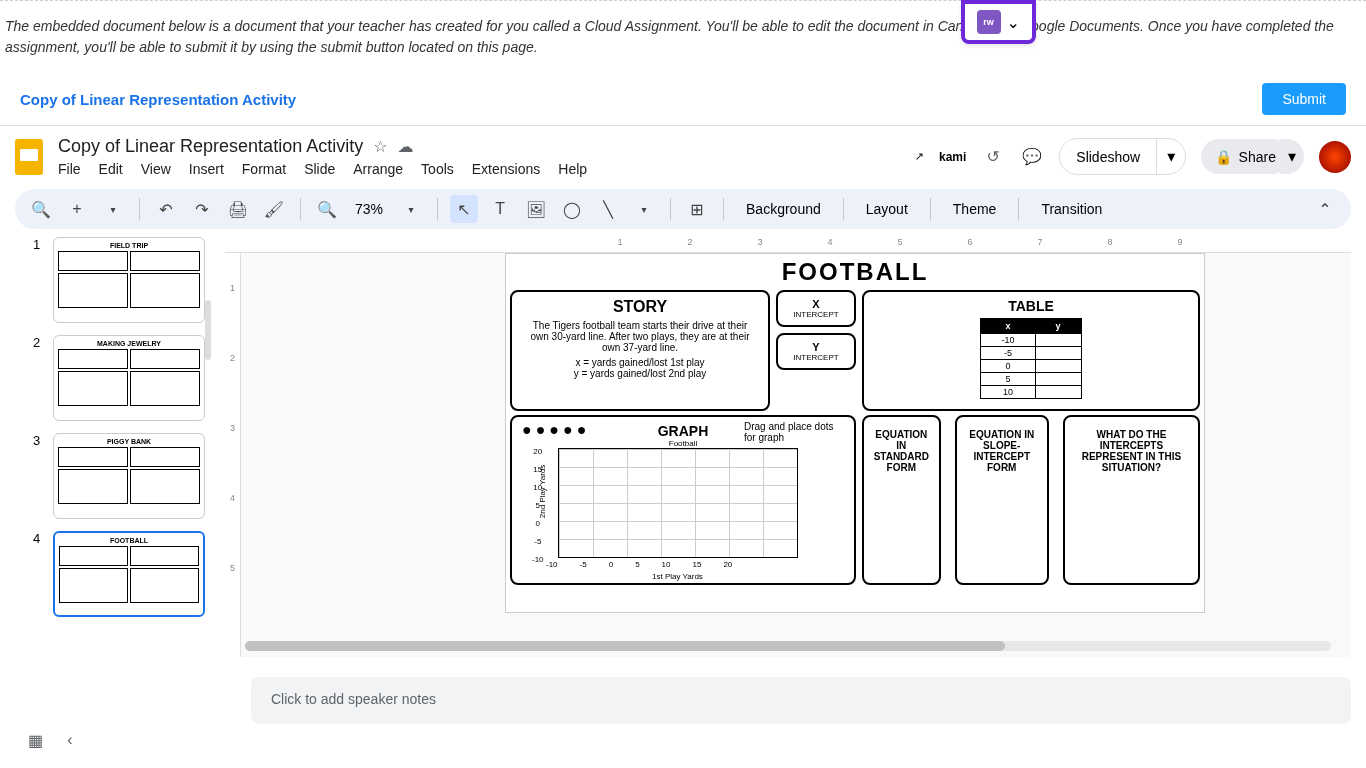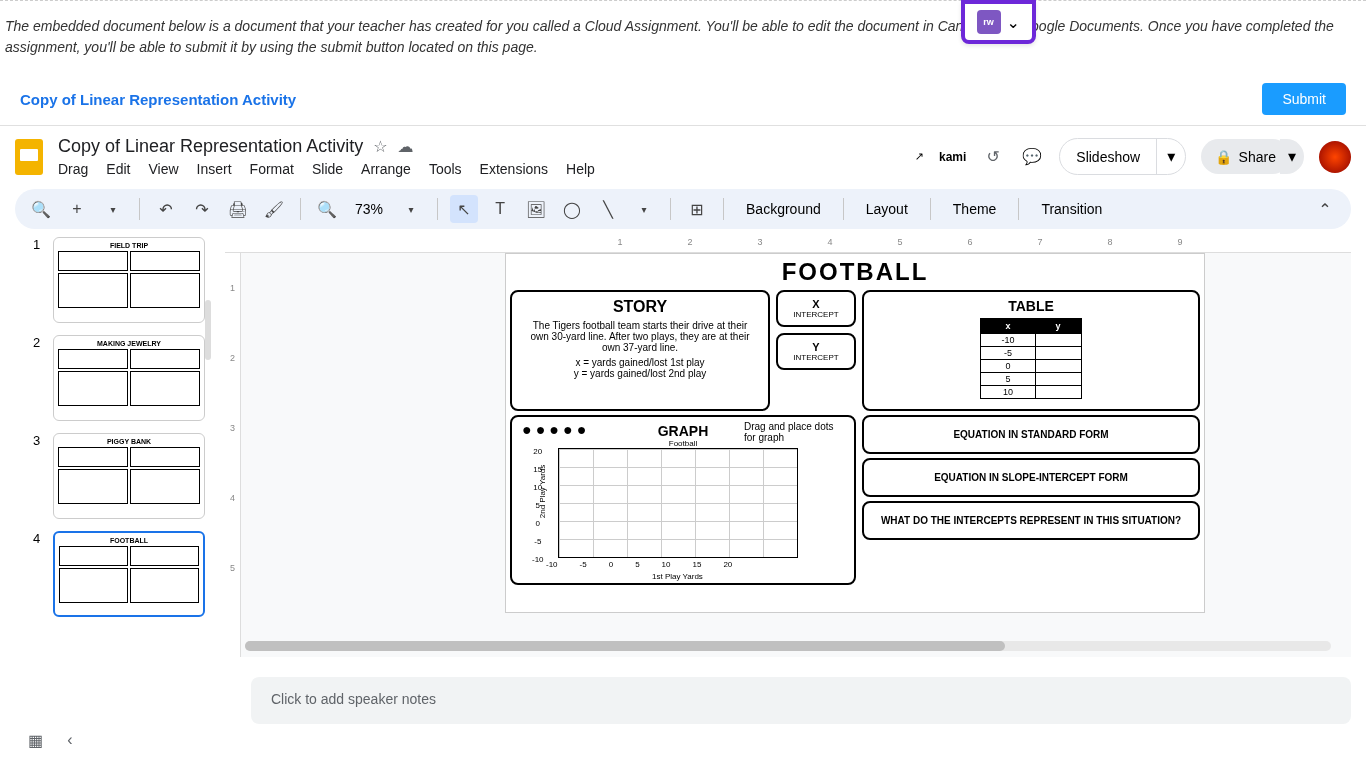--- a/index.html
+++ b/index.html
@@ -71,21 +71,21 @@
 .data-table td { border: 1px solid #000; padding: 1px 20px; }
 .graph-panel { width: 346px; height: 170px; position: relative; }
 .graph-panel h3 { font-size: 14px; }
 .graph-grid { border: 1px solid #000; width: 240px; height: 110px; margin-left: 40px; background: repeating-linear-gradient(to right, #ccc 0 1px, transparent 1px 34px), repeating-linear-gradient(to bottom, #ccc 0 1px, transparent 1px 18px); position: relative; }
 .y-labels { position: absolute; left: 20px; top: 30px; font-size: 8px; display: flex; flex-direction: column; gap: 9px; }
 .x-labels { position: absolute; bottom: 14px; left: 34px; font-size: 8px; display: flex; gap: 22px; }
 .axis-label-y { position: absolute; left: 4px; top: 70px; transform: rotate(-90deg); font-size: 8px; }
 .axis-label-x { position: absolute; bottom: 2px; left: 140px; font-size: 8px; }
 .dots { position: absolute; top: 4px; left: 10px; font-size: 16px; letter-spacing: 4px; }
 .drag-hint { position: absolute; top: 4px; right: 10px; font-size: 10px; text-align: left; width: 100px; }
-.right-col { flex: 1; display: flex; flex-direction: column; gap: 4px; }
+.right-col { flex: 1; display: flex; flex-direction: row; gap: 14px; }
 .eq-panel { border: 2px solid #000; border-radius: 8px; padding: 12px 6px; font-size: 10px; font-weight: bold; text-align: center; }
 
 .scroll-h { position: absolute; bottom: -10px; left: 20px; right: 20px; height: 10px; background: #e8e8e8; border-radius: 5px; }
 .scroll-h::after { content: ''; position: absolute; left: 0; width: 70%; height: 100%; background: #c0c0c0; border-radius: 5px; }
 
 .notes-area { margin: 20px 0 0 236px; width: 1100px; height: 47px; background: #f1f3f4; border-radius: 8px; padding: 14px 20px; font-size: 14px; color: #5f6368; }
 
 .bottom-icons { position: absolute; bottom: 18px; left: 28px; display: flex; gap: 24px; color: #5f6368; }
 
 .ext-widget { position: absolute; top: 0; right: 330px; background: #fff; border: 4px solid #6d28d9; border-radius: 0 0 8px 8px; padding: 6px 12px; display: flex; align-items: center; gap: 6px; box-shadow: 0 2px 4px rgba(0,0,0,0.1); }
@@ -107,21 +107,21 @@
 <div class="slides-app">
   <div class="doc-header">
     <div class="slides-logo"></div>
     <div class="doc-title-row">
       <div class="doc-title">
         <span>Copy of Linear Representation Activity</span>
         <span class="star-icon">☆</span>
         <span class="cloud-icon">☁</span>
       </div>
       <div class="menu-bar">
-        <span class="menu-item">Drag</span>
+        <span class="menu-item">File</span>
         <span class="menu-item">Edit</span>
         <span class="menu-item">View</span>
         <span class="menu-item">Insert</span>
         <span class="menu-item">Format</span>
         <span class="menu-item">Slide</span>
         <span class="menu-item">Arrange</span>
         <span class="menu-item">Tools</span>
         <span class="menu-item">Extensions</span>
         <span class="menu-item">Help</span>
       </div>

